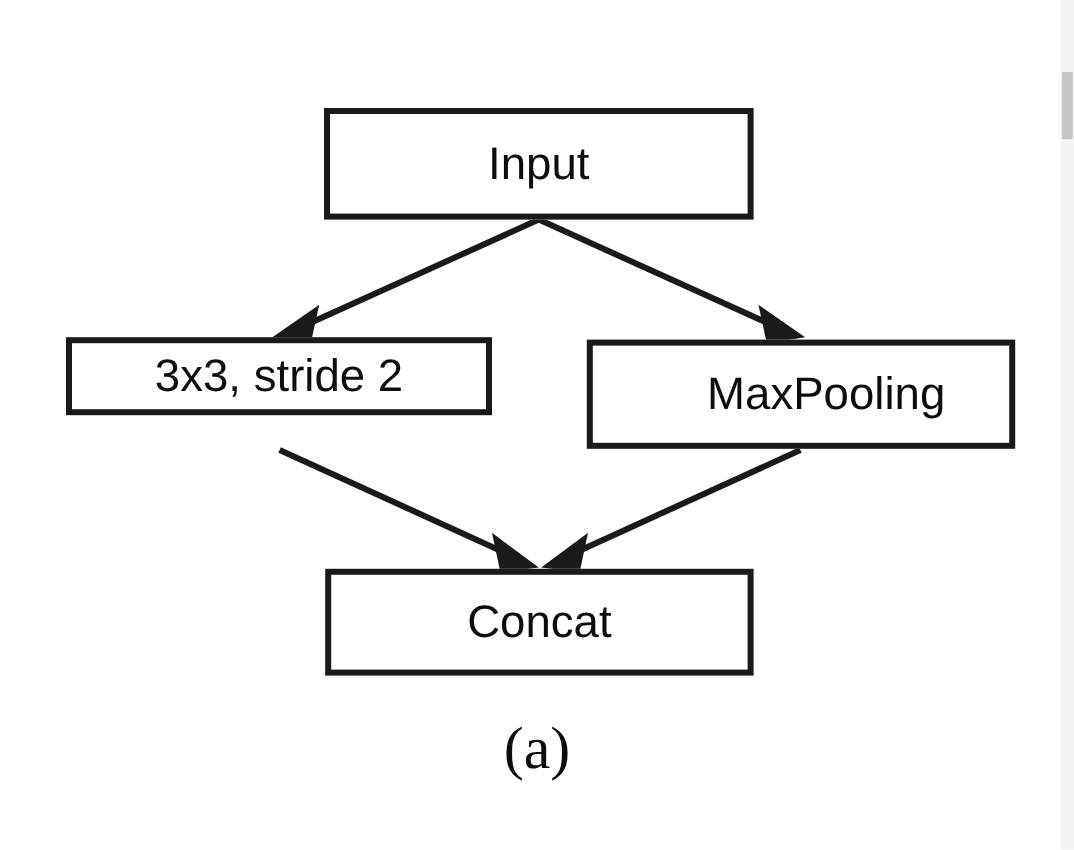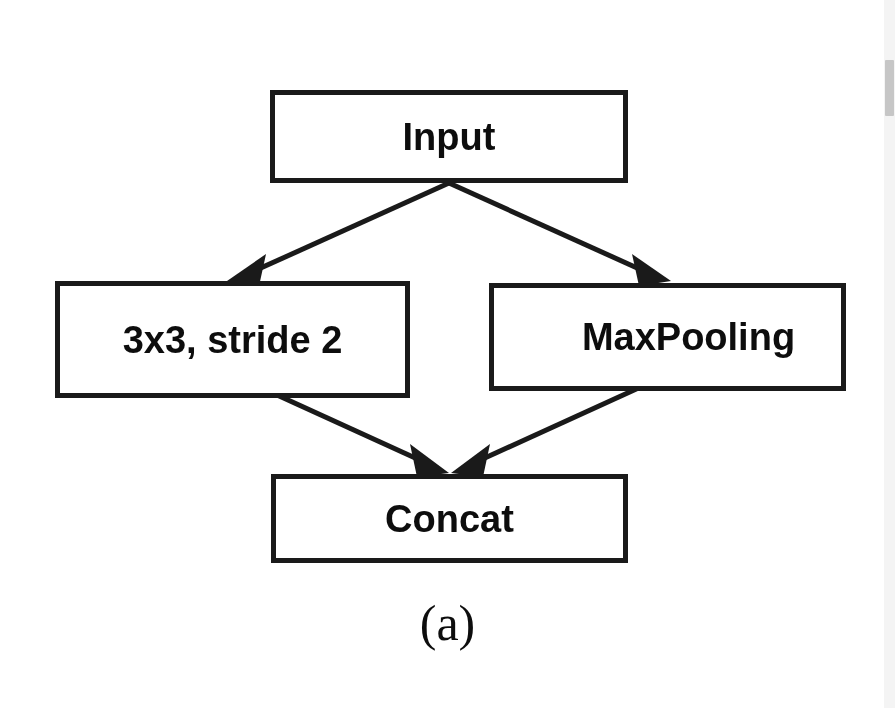--- a/index.html
+++ b/index.html
@@ -36,29 +36,29 @@
     box-sizing: border-box;
     border: 5px solid #1a1a1a;
     background: #ffffff;
     display: flex;
     align-items: center;
     justify-content: center;
   }
   .node-label {
     font-family: "Liberation Sans", sans-serif;
     font-size: 38px;
-    font-weight: 700;
+    font-weight: 400;
     color: #0d0d0d;
     letter-spacing: 0px;
     line-height: 1;
     white-space: nowrap;
   }
   #node-input  { left: 270px; top: 90px;  width: 358px; height: 93px; }
-  #node-conv   { left: 55px;  top: 281px; width: 355px; height: 117px; }
-  #node-pool   { left: 489px; top: 283px; width: 357px; height: 108px; padding-left: 42px; }
+  #node-conv   { left: 55px;  top: 281px; width: 355px; height: 65px; }
+  #node-pool   { left: 489px; top: 283px; width: 357px; height: 91px; padding-left: 42px; }
   #node-concat { left: 271px; top: 474px; width: 357px; height: 89px; }
 
   #caption {
     position: absolute;
     left: 0;
     top: 598px;
     width: 895px;
     text-align: center;
     font-family: "Liberation Serif", serif;
     font-size: 50px;

